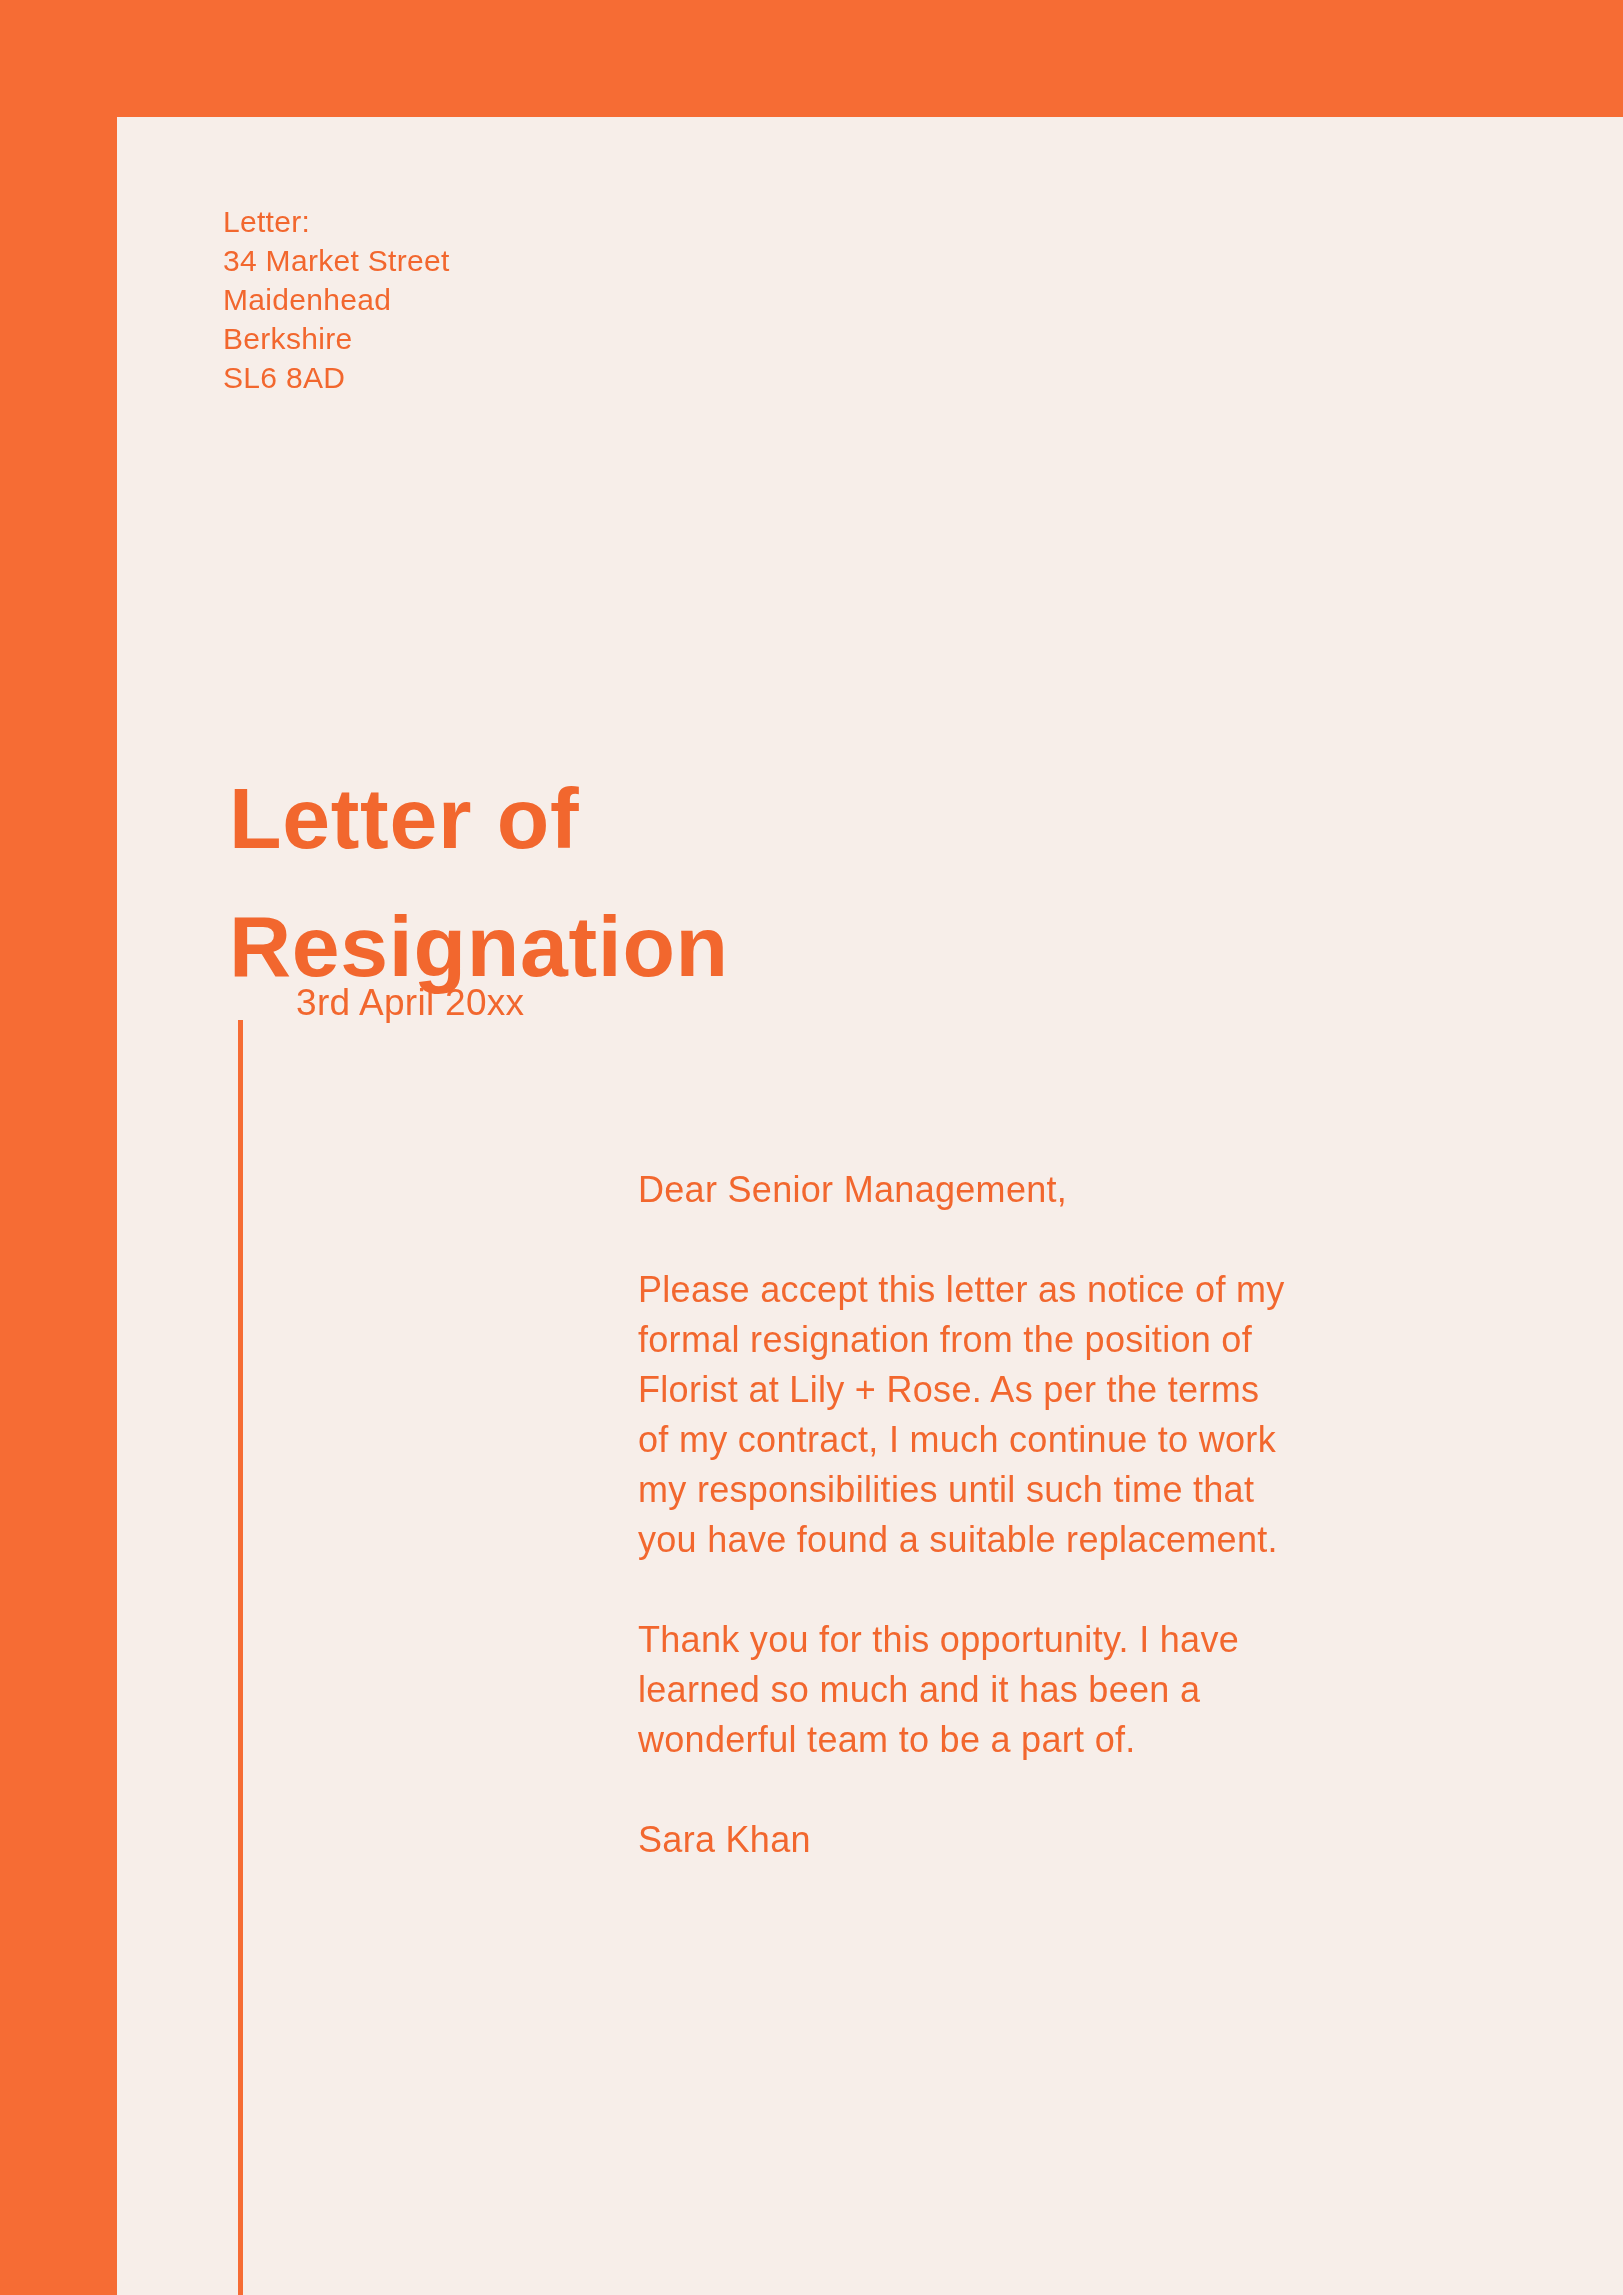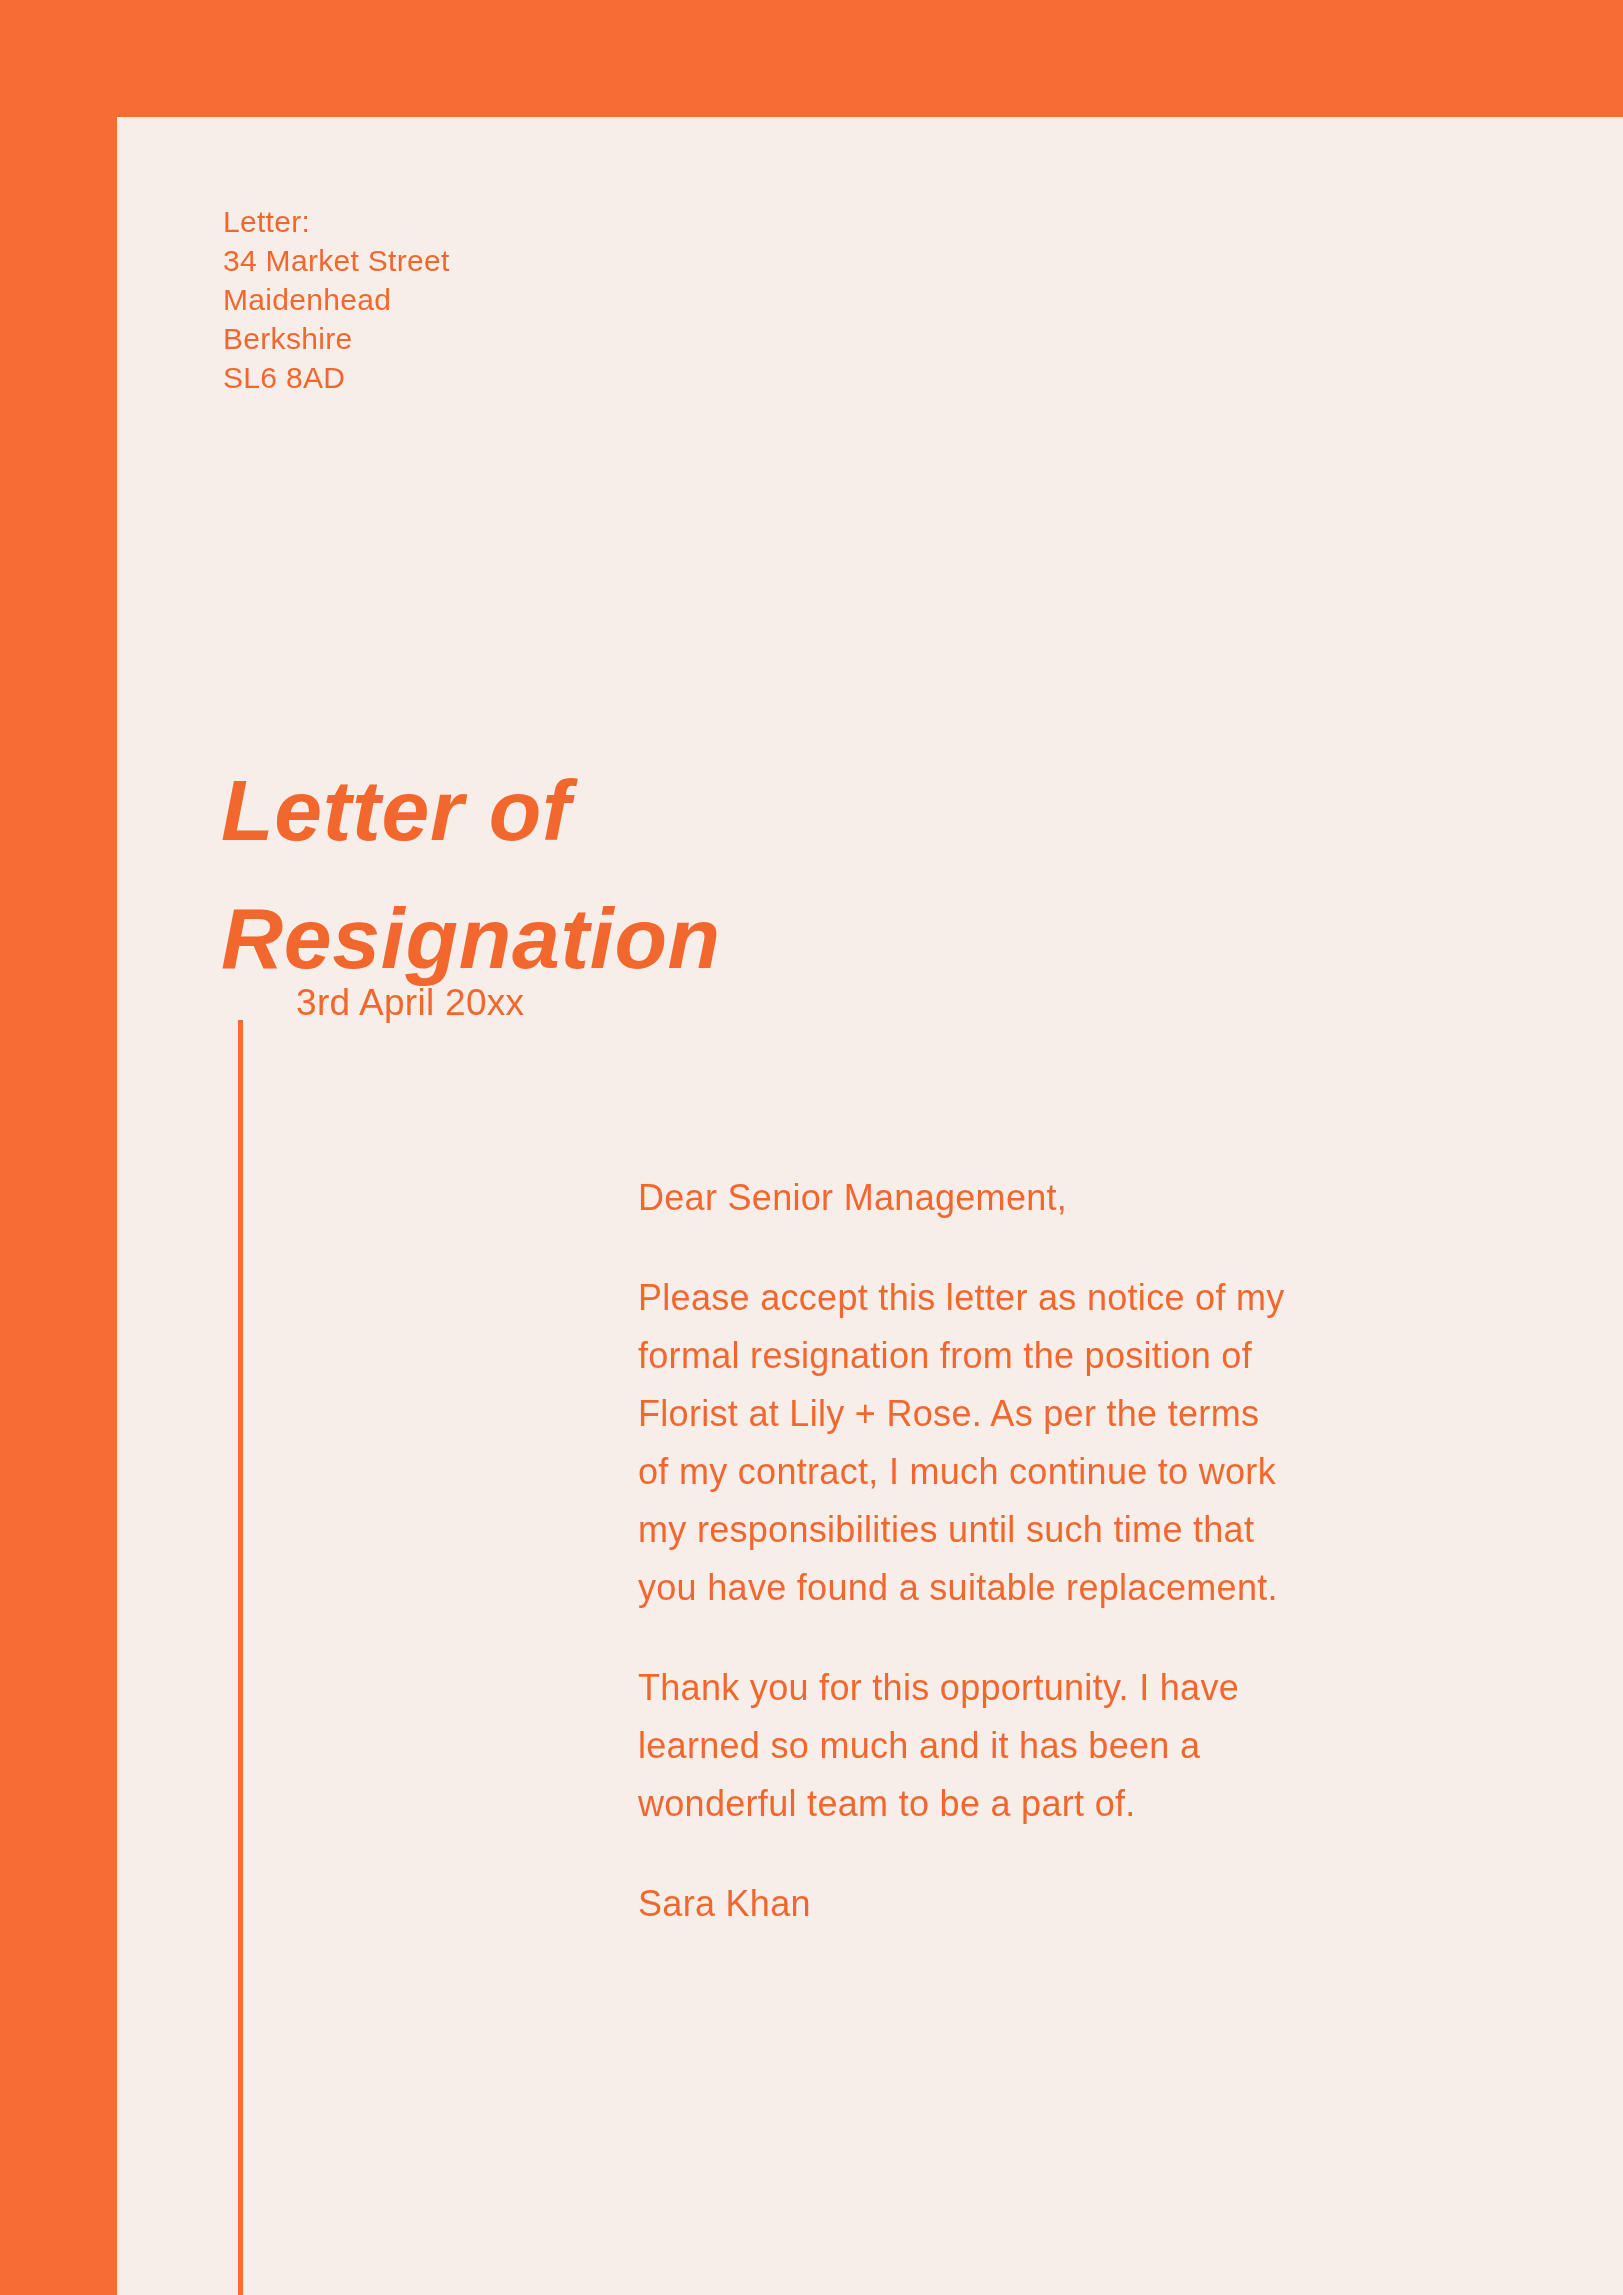--- a/index.html
+++ b/index.html
@@ -65,37 +65,37 @@
   
   .letter-body {
     position: absolute;
     left: 638px; top: 1165px;
     font-size: 36px;
     line-height: 50px;
     letter-spacing: 0.3px;
   }
   .letter-body .para { margin: 0 0 50px 0; }
   .letter-body .para:last-child { margin-bottom: 0; }
-  .letter-body div { white-space: nowrap; margin-top: 8px; }
+  .letter-body div { white-space: nowrap; }
 </style>
 </head>
 <body>
 
 <div class="top-bar"></div>
 <div class="left-bar"></div>
 
 <div class="address-block">
     <div>Letter:</div>
     <div>34 Market Street</div>
     <div>Maidenhead</div>
     <div>Berkshire</div>
     <div>SL6 8AD</div>
   </div>
 
-<h1 class="page-title" style="margin:0;font-style:italic;">
+<h1 class="page-title" style="margin:8px;">
     <div>Letter of</div>
     <div>Resignation</div>
   </h1>
 
 <div class="date-rule"></div>
 
 <div class="letter-date">3rd April 20xx</div>
 
 <div class="letter-body">
   <div class="para">

